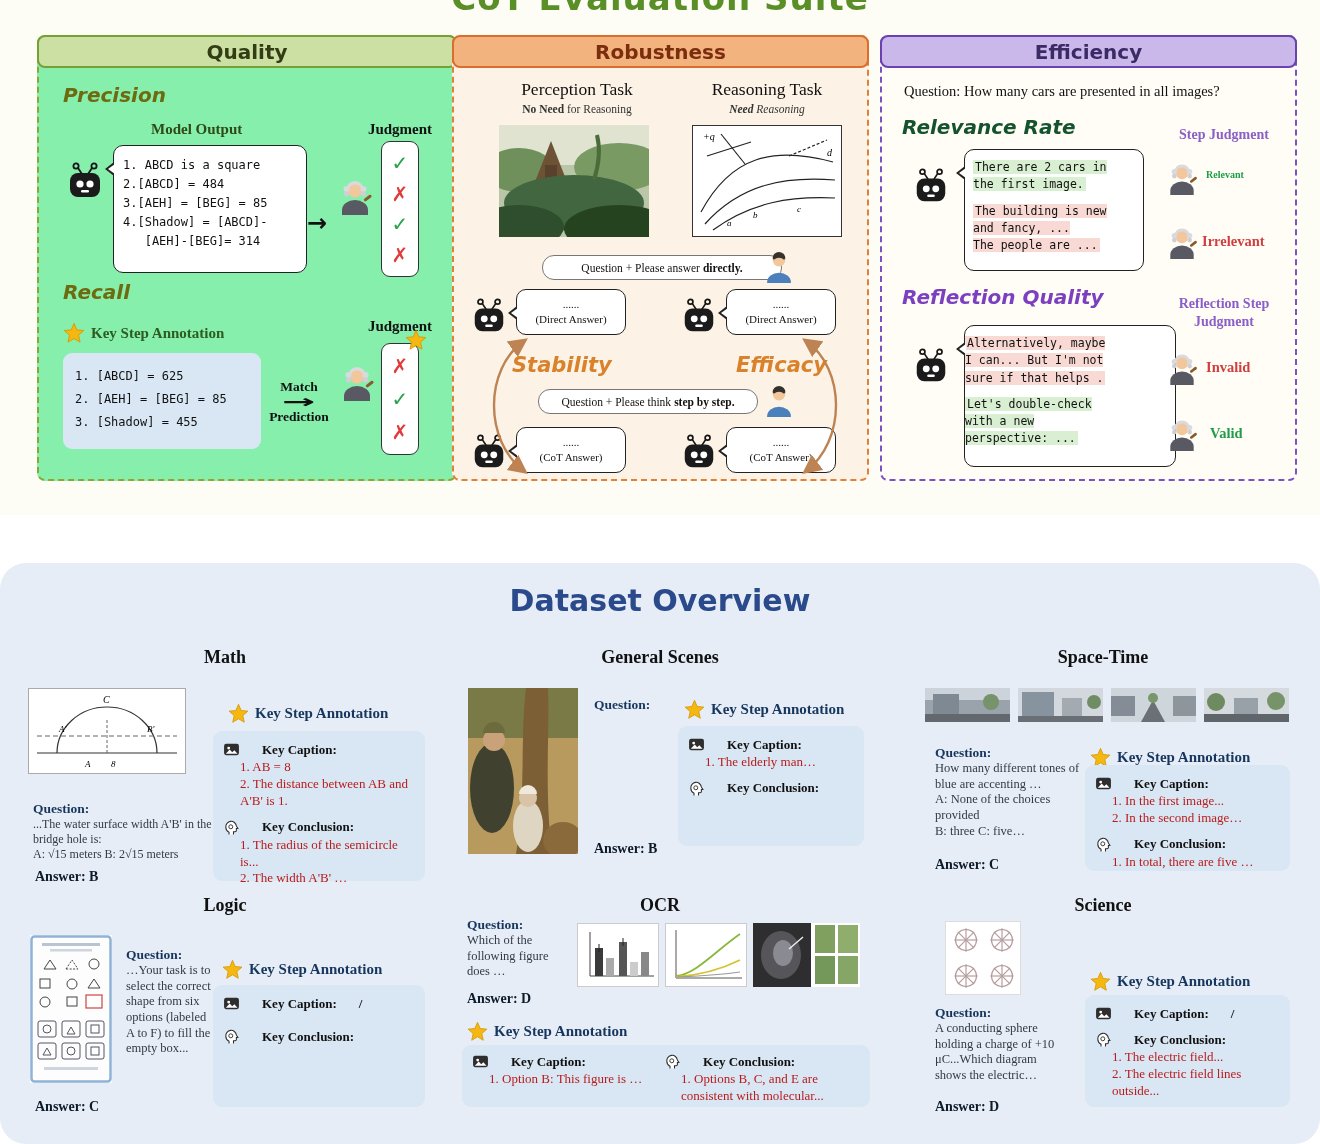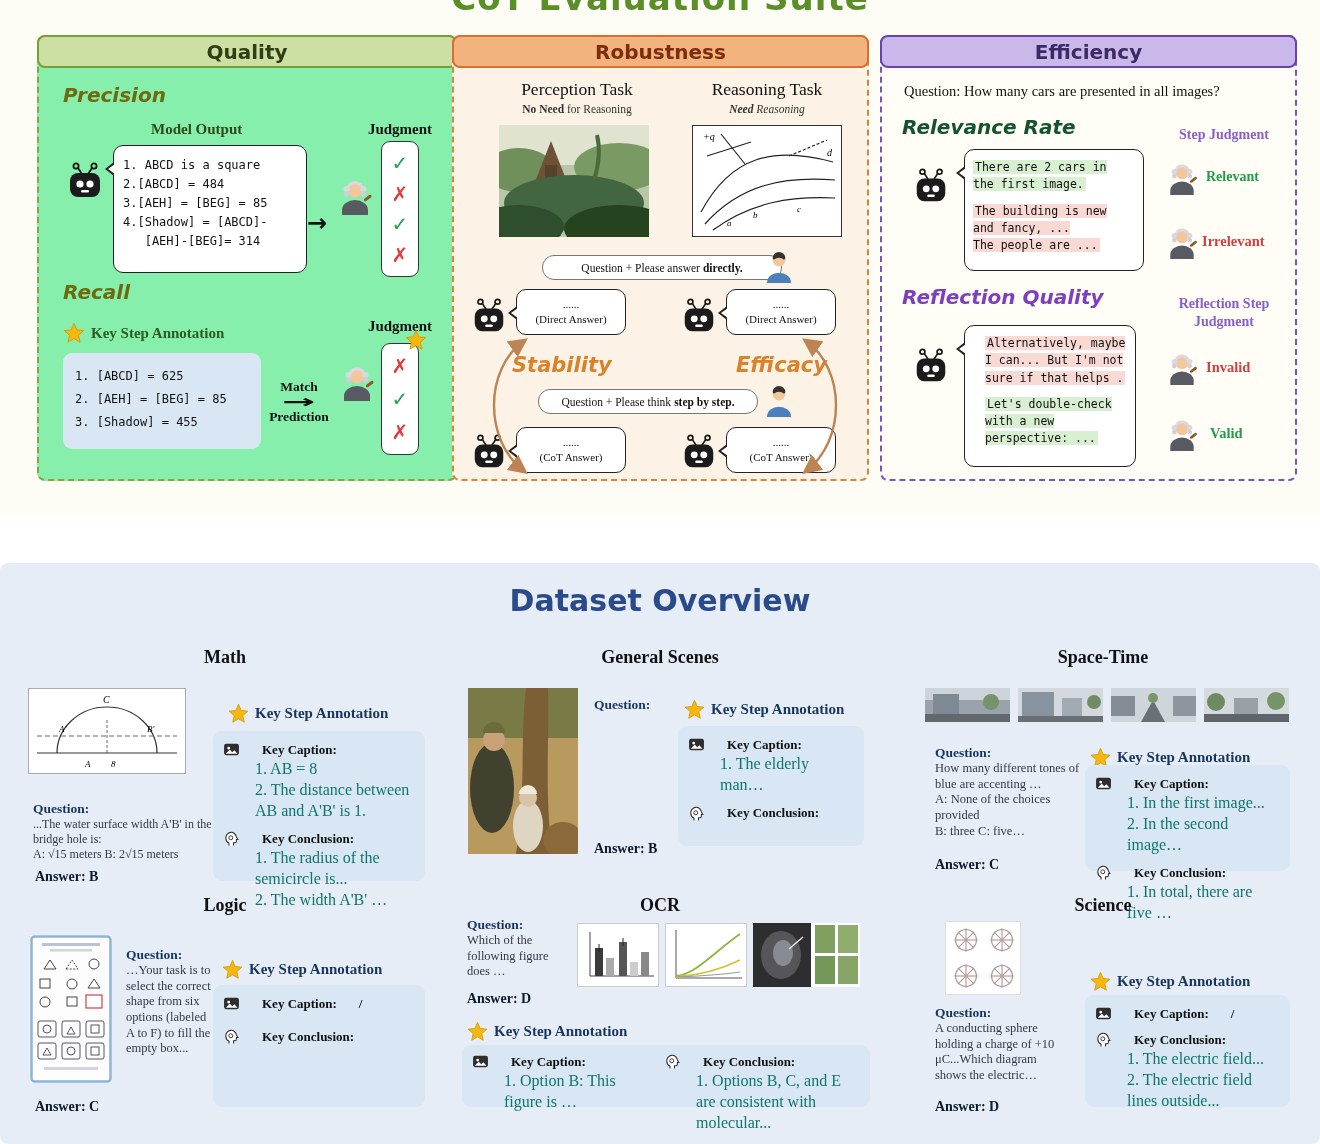--- a/index.html
+++ b/index.html
@@ -1,21 +1,21 @@
 <!DOCTYPE html>
 <html><head>
 <meta charset="utf-8">
 <style>
   *{margin:0;padding:0;box-sizing:border-box}
   html,body{width:1320px;height:1144px}
   body{position:relative;background:#fff;font-family:"Liberation Serif",serif;overflow:hidden;color:#111}
   .abs{position:absolute}
   #top-area{position:absolute;left:0;top:0;width:1320px;height:515px;background:#fdfcf5}
   #page-title{position:absolute;left:0;top:-22px;width:1320px;text-align:center;font-family:"DejaVu Sans",sans-serif;font-weight:700;font-size:34px;color:#5a8f28;letter-spacing:1px}
-  #bottom-area{position:absolute;left:0;top:563px;width:1320px;height:581px;background:#e6edf7;border-radius:8px}
+  #bottom-area{position:absolute;left:0;top:563px;width:1320px;height:581px;background:#e6edf7;border-radius:26px}
   .panel{position:absolute;border-radius:8px}
   .panel-hd{position:absolute;left:-2px;top:-2px;right:-2px;height:33px;border-radius:8px;border:2px solid;display:flex;align-items:center;justify-content:center;font-family:"DejaVu Sans",sans-serif;font-weight:700;font-size:20px}
   #panel-quality{left:37px;top:35px;width:420px;height:446px;border:2px dashed #8aa635;background:#86efac}
   #panel-quality .panel-hd{background:#cce0a4;border-color:#74a036;color:#333d14}
   #panel-robust{left:452px;top:35px;width:417px;height:446px;border:2px dashed #e0813a;background:#fcf3e6}
   #panel-robust .panel-hd{background:#f2b37e;border-color:#d96f2d;color:#7c2d0e}
   #panel-eff{left:880px;top:35px;width:417px;height:446px;border:2px dashed #7a52c4;background:#fffdf6}
   #panel-eff .panel-hd{background:#cab8ea;border-color:#6a42b0;color:#3a2a66}
   .script-hd{position:absolute;font-family:"DejaVu Sans",sans-serif;font-weight:700;font-style:italic}
   .bubble{position:absolute;background:#fff;border:1.5px solid #222;border-radius:10px}
@@ -38,21 +38,21 @@
   .sec-hd{position:absolute;font-weight:700;font-size:18px;color:#111;text-align:center}
   .qlabel{position:absolute;font-weight:700;font-size:13.5px;color:#17365d}
   .qtext{position:absolute;font-size:12.5px;color:#323a46;line-height:1.25;white-space:pre-line}
   .answer{position:absolute;font-weight:700;font-size:14px;color:#0d1b2a}
   .annot{position:absolute;display:flex;align-items:center;gap:6px;font-weight:700;font-size:15px;color:#17365d}
   .kbox{position:absolute;background:#d9e6f3;border-radius:9px;padding:8px 10px}
   .krow{display:flex;align-items:center;gap:22px;margin-top:2px}
   .krow2{margin-top:9px}
   .kicon{width:17px;height:17px;flex:0 0 17px}
   .klabel{font-weight:700;font-size:13px;color:#101010}
-  .kitems{font-size:16px;color:#0f766e;margin-left:32px;margin-top:1px;white-space:pre-line;line-height:1.3}
+  .kitems{font-size:13px;color:#b91c1c;margin-left:17px;margin-top:1px;white-space:pre-line;line-height:1.3}
 </style>
 </head>
 <body>
 
 <svg width="0" height="0" style="position:absolute" aria-hidden="true">
   <defs>
     <symbol id="sym-robot" viewBox="0 0 40 40">
       <circle cx="11" cy="5" r="2.6" fill="none" stroke="#151515" stroke-width="1.8"></circle>
       <circle cx="29" cy="5" r="2.6" fill="none" stroke="#151515" stroke-width="1.8"></circle>
       <line x1="13" y1="7" x2="17" y2="13" stroke="#151515" stroke-width="1.8"></line>
@@ -276,34 +276,34 @@
         </svg>
       <div class="bubble tail-left abs" style="left:82px;top:112px;width:180px;height:122px;padding:9px 8px">
         <div class="mono" style="font-size:11.5px;line-height:1.5"><span class="hl-g pre-exact">There are 2 cars in
 the first image.</span><div style="height:9px"></div><span class="hl-p pre-exact">The building is new
 and fancy, ...
 The people are ...</span></div>
       </div>
       <svg class="abs" style="left:282px;top:122px" width="36" height="36">
           <use href="#sym-judge"></use>
         </svg>
-      <div class="abs" style="left:324px;top:132px;font-weight:700;font-size:14px;color:#1f9c49">Relevant</div>
+      <div class="abs" style="left:324px;top:132px;font-weight:700;font-size:10px;color:#1f9c49">Relevant</div>
       <svg class="abs" style="left:282px;top:186px" width="36" height="36">
           <use href="#sym-judge"></use>
         </svg>
       <div class="abs" style="left:320px;top:196px;font-weight:700;font-size:14.5px;color:#d03f3f">Irrelevant</div>
 
       <div class="script-hd" style="left:20px;top:248px;font-size:20px;color:#7c3fbf">Reflection Quality</div>
       <div class="abs pre" style="left:272px;top:258px;width:140px;text-align:center;font-weight:700;font-size:14px;color:#8a5fc8;line-height:1.3">Reflection Step
 Judgment</div>
 
       <svg class="abs" style="left:30px;top:310px" width="38" height="38">
           <use href="#sym-robot"></use>
         </svg>
-      <div class="bubble tail-left abs" style="left:82px;top:288px;width:172px;height:142px;padding:9px 20px">
+      <div class="bubble tail-left abs" style="left:82px;top:288px;width:212px;height:142px;padding:9px 0">
         <div class="mono" style="font-size:11.5px;line-height:1.5"><span class="hl-p pre-exact">Alternatively, maybe
 I can... But I'm not
 sure if that helps .</span><div style="height:9px"></div><span class="hl-g pre-exact">Let's double-check
 with a new
 perspective: ...</span></div>
       </div>
       <svg class="abs" style="left:282px;top:312px" width="36" height="36">
           <use href="#sym-judge"></use>
         </svg>
       <div class="abs" style="left:324px;top:322px;font-weight:700;font-size:14.5px;color:#d03f3f">Invalid</div>

